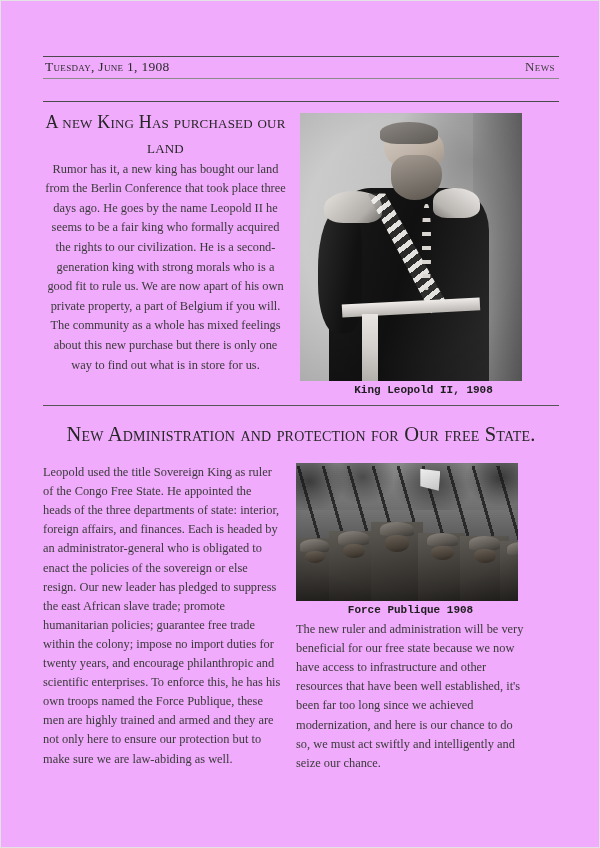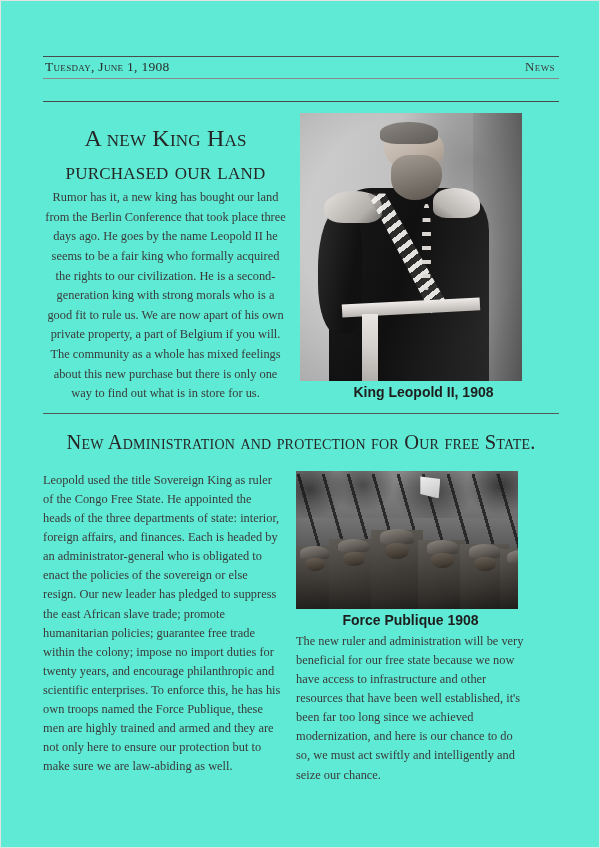--- a/index.html
+++ b/index.html
@@ -7,21 +7,21 @@
     padding: 0;
     background: #d8d8d8;
   }
   body {
     font-family: "Liberation Serif", serif;
   }
   .page {
     position: relative;
     width: 600px;
     height: 848px;
-    background: #5eead4;
+    background: #f0abfc;
     box-sizing: border-box;
     overflow: hidden;
     border: 1px solid #e3e3e3;
   }
   .inner {
     position: absolute;
     left: 42px;
     top: 0;
     width: 516px;
   }
@@ -78,26 +78,25 @@
     margin-top: 8px;
   }
   .art1-left {
     width: 253px;
     box-sizing: border-box;
     padding-right: 8px;
   }
   .head-center {
     font-family: "Liberation Serif", serif;
     font-variant: small-caps;
-    font-size: 24px;
+    font-size: 18px;
     line-height: 1.38;
     letter-spacing: 0.2px;
     color: #262626;
     text-align: center;
-    margin-top: 12px;
   }
   .body-center {
     font-family: "Liberation Serif", serif;
     font-size: 12.4px;
     line-height: 1.58;
     color: #3a3a3a;
     text-align: center;
   }
   .art1-right {
     width: 255px;
@@ -241,23 +240,23 @@
     position: absolute; inset: 0;
     background: radial-gradient(ellipse 95% 90% at 50% 48%, rgba(0,0,0,0) 50%, rgba(0,0,0,0.3) 100%);
   }
   .p2-grain {
     position: absolute; inset: 0;
     background-image: repeating-linear-gradient(0deg, rgba(255,255,255,0.04) 0px, rgba(0,0,0,0.04) 1px, rgba(255,255,255,0.02) 2px);
     mix-blend-mode: overlay;
   }
 
   .caption {
-    font-family: Liberation Sans, sans-serif;
+    font-family: Liberation Mono, monospace;
     font-weight: bold;
-    font-size: 14px;
+    font-size: 11px;
     color: #1d1d1d;
     text-align: center;
     padding-top: 3px;
   }
 
   
   .head2 {
     font-family: "Liberation Serif", serif;
     font-variant: small-caps;
     font-size: 20.5px;

